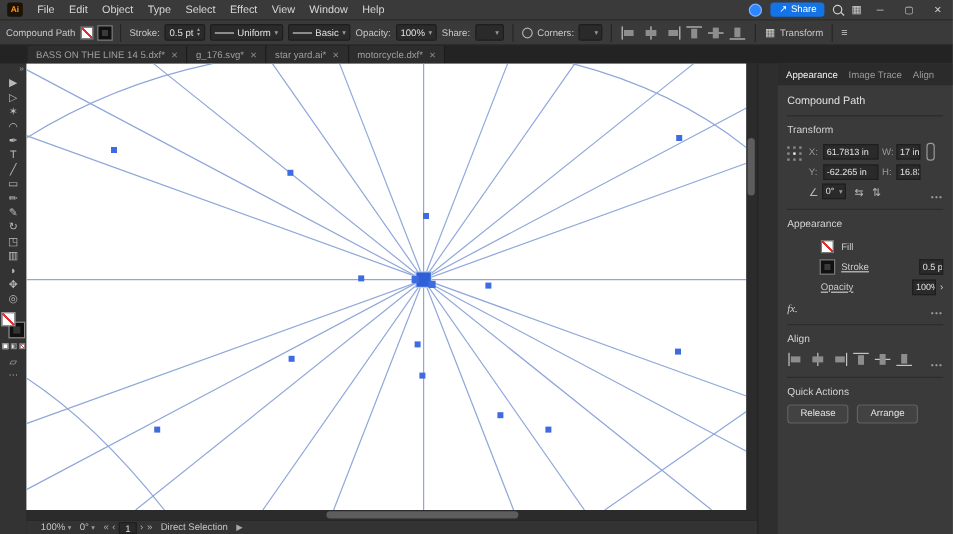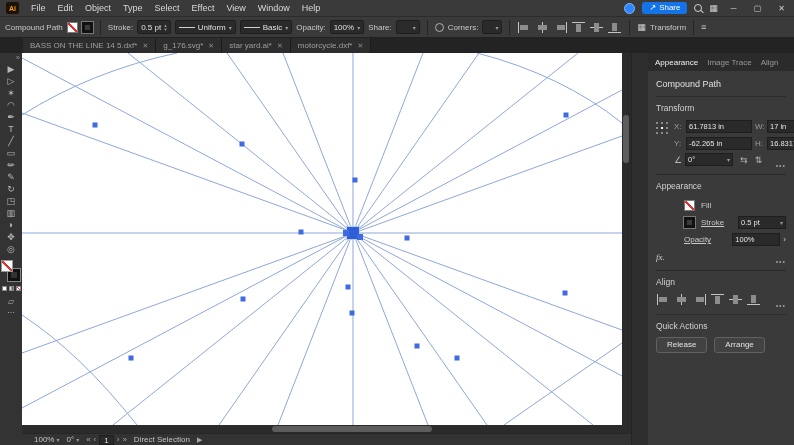--- a/index.html
+++ b/index.html
@@ -98,22 +98,22 @@
   .sec-title { color:#d2d2d2; font-size:8.5px; margin-bottom:6px; }
   .more-btn { position:absolute; right:0; bottom:5px; color:#9a9a9a; letter-spacing:1px; font-size:7px; }
 
   .tr-grid { display:flex; gap:5px; }
   .refpt { width:13px; height:13px; display:grid; grid-template-columns:repeat(3,1fr); grid-template-rows:repeat(3,1fr); gap:2px; margin-top:3px; flex:0 0 13px; }
   .refpt i { width:2px; height:2px; background:#8a8a8a; }
   .refpt i.c { background:#f0f0f0; }
   .f-rows { display:flex; flex-direction:column; gap:3px; }
   .f-row { display:flex; align-items:center; gap:3px; }
   .f-label { width:9px; color:#9a9a9a; flex:0 0 9px; }
-  .field { width:66px; height:13px; background:#2a2a2a; border:1px solid #1e1e1e; display:flex; align-items:center; padding:0 2px; color:#e4e4e4; font-size:7.5px; white-space:nowrap; overflow:hidden; }
-  .field.small { width:48px;text-align:center; }
+  .field { width:46px; height:13px; background:#2a2a2a; border:1px solid #1e1e1e; display:flex; align-items:center; padding:0 2px; color:#e4e4e4; font-size:7.5px; white-space:nowrap; overflow:hidden; }
+  .field.small { width:20px;text-align:center; }
   .chain { width:7px; height:15px; border:1px solid #9a9a9a; border-radius:3px; margin-left:2px; }
   .flip-ic { color:#b8b8b8; font-size:9px; margin-left:4px; }
   .angle-ic { color:#b8b8b8; font-size:9px; }
 
   .ap-row { display:flex; align-items:center; gap:6px; height:17px;padding-left:28px; }
   .u { text-decoration:underline; }
   .ap-val { margin-left:auto; display:flex; align-items:center; gap:3px; }
   .fx { font-style:italic; font-family:"Liberation Serif", serif; font-size:9px; color:#cfcfcf; margin-top:4px; }
 
   .qa-row { display:flex; gap:7px; margin-top:2px; }

